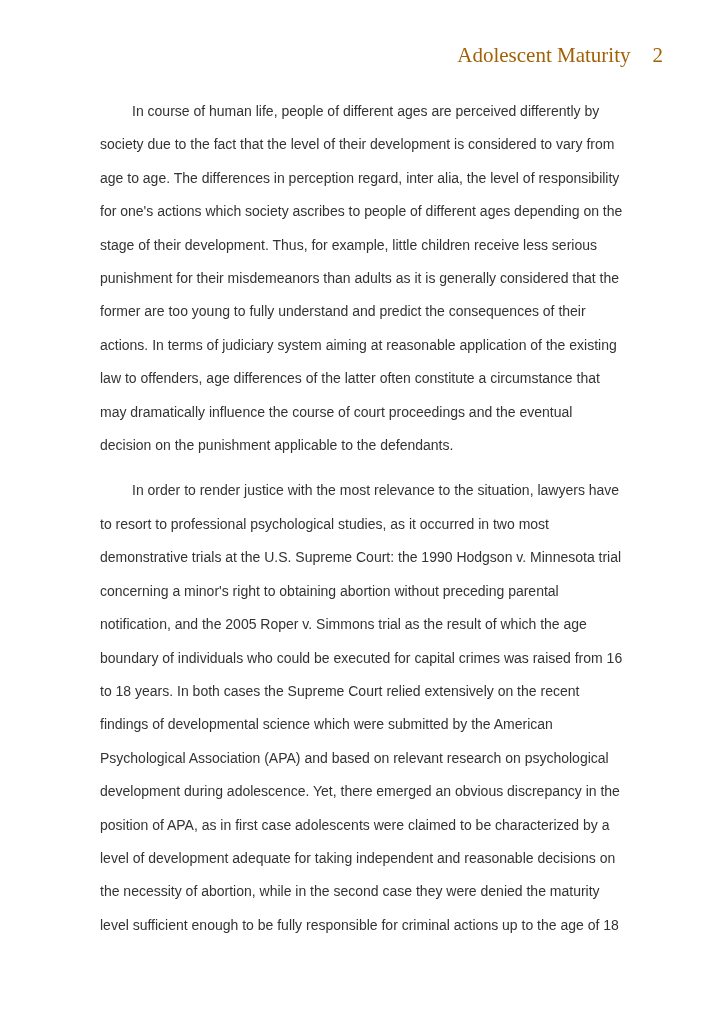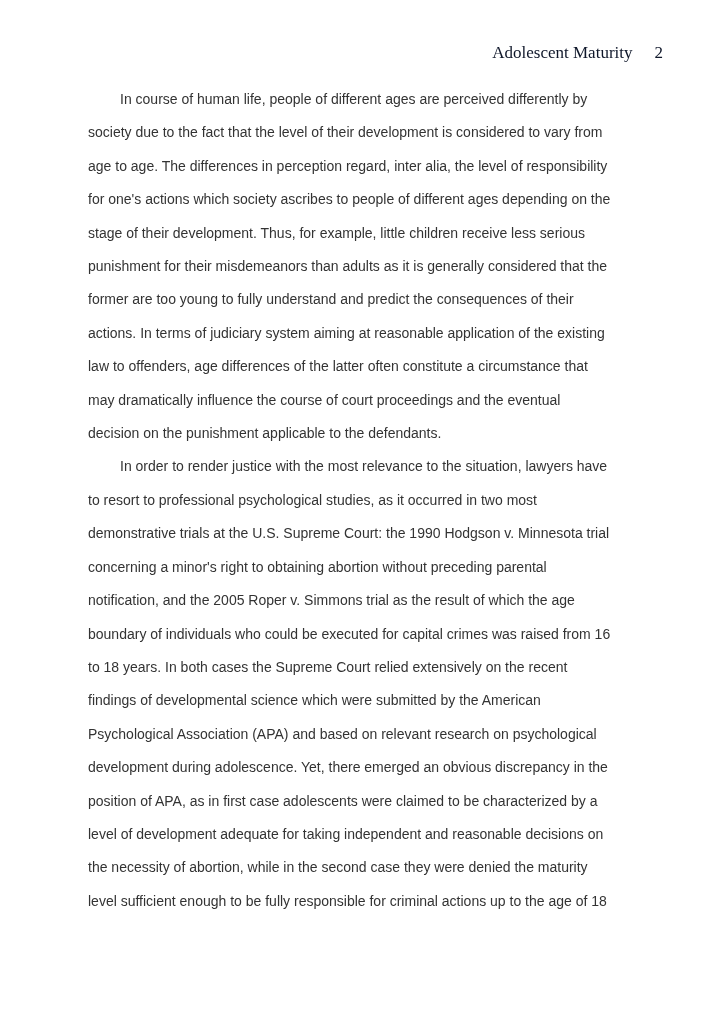--- a/index.html
+++ b/index.html
@@ -13,39 +13,39 @@
     height: 1024px;
     background: #ffffff;
     overflow: hidden;
     font-family: "Liberation Sans", sans-serif;
   }
   .page-header {
     position: absolute;
     top: 43px;
     right: 62px;
     font-family: "Liberation Serif", serif;
-    font-size: 17px;
-    color: #0f172a;
+    font-size: 21px;
+    color: #a16207;
     white-space: nowrap;
   }
   .page-number {
     display: inline-block;
     margin-left: 22px;
   }
   .doc-body {
     position: absolute;
     left: 88px;
     top: 83px;
     width: 600px;
     font-size: 14px;
     line-height: 33.4px;
     color: #333333;
   }
   .para {
-    margin: 0;
+    margin: 12px;
     white-space: pre;
     text-indent: 32px;
   }
 </style>
 </head>
 <body>
 
 <div class="sheet">
   <div class="page-header">
     <span>Adolescent Maturity</span><span class="page-number">2</span>

